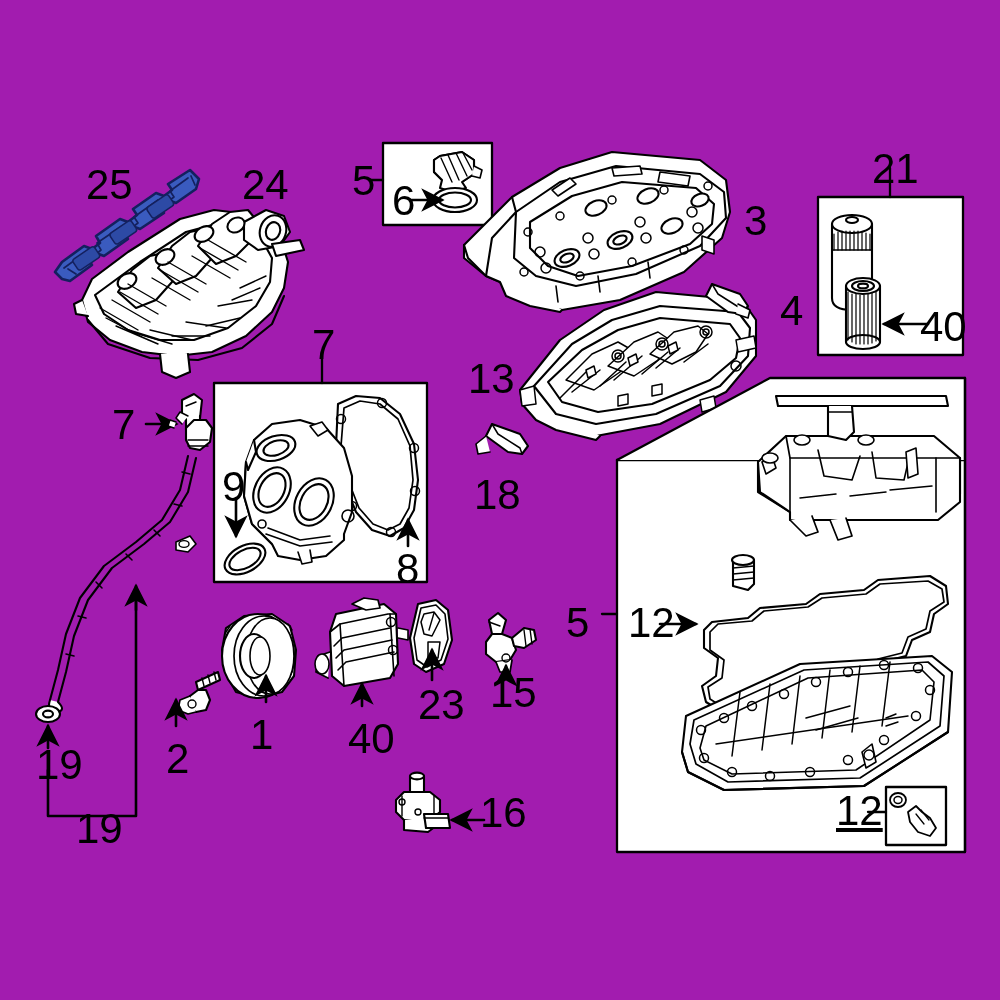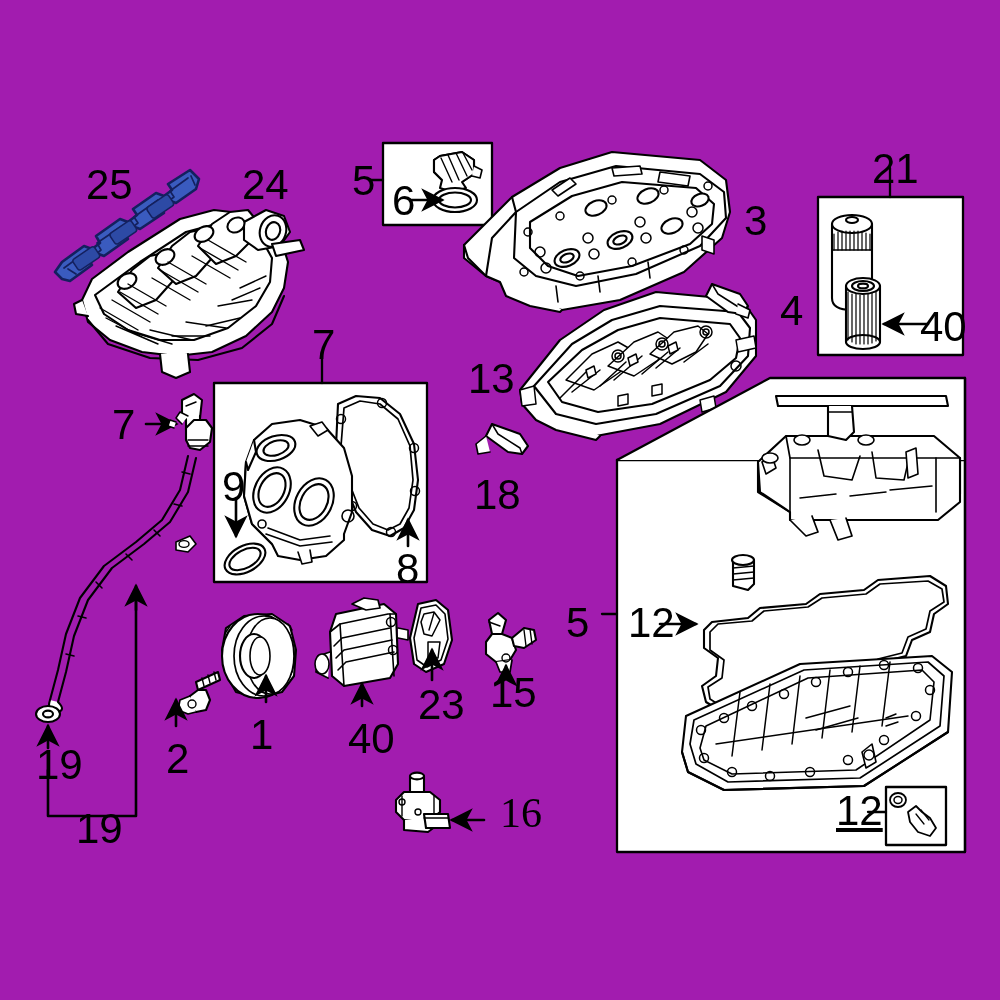--- a/index.html
+++ b/index.html
@@ -463,16 +463,16 @@
 <div class="lbl n" style="left:396px;top:548px;">8</div>
 <div class="lbl n" style="left:566px;top:602px;">5</div>
 <div class="lbl n" style="left:628px;top:602px;">12</div>
 <div class="lbl n" style="left:36px;top:744px;">19</div>
 <div class="lbl n" style="left:76px;top:808px;">19</div>
 <div class="lbl n" style="left:166px;top:738px;">2</div>
 <div class="lbl n" style="left:250px;top:714px;">1</div>
 <div class="lbl n" style="left:348px;top:718px;">40</div>
 <div class="lbl n" style="left:418px;top:684px;">23</div>
 <div class="lbl n" style="left:490px;top:672px;">15</div>
-<div class="lbl n" style="left:500px;top:792px;font-family:Liberation Serif, serif;">16</div>
+<div class="lbl n" style="left:480px;top:792px;">16</div>
 <div class="lbl n" style="left:836px;top:790px;text-decoration:underline;">12</div>
 
 </div>
 
 </body></html>

